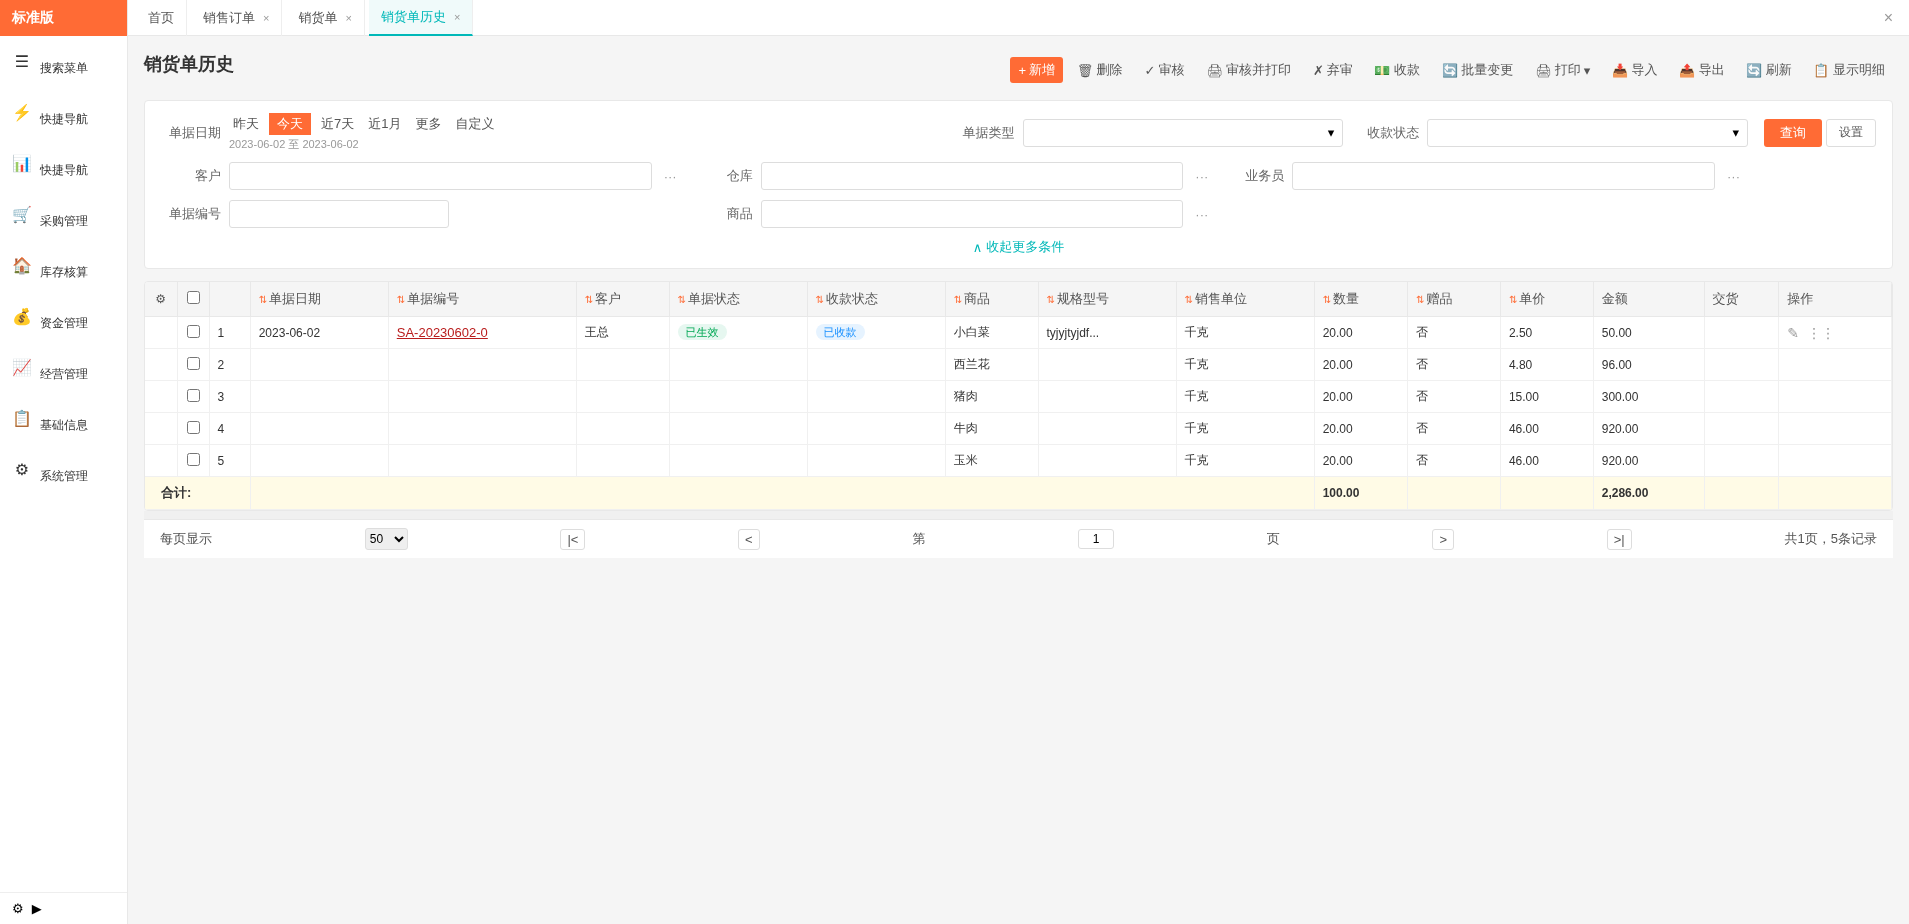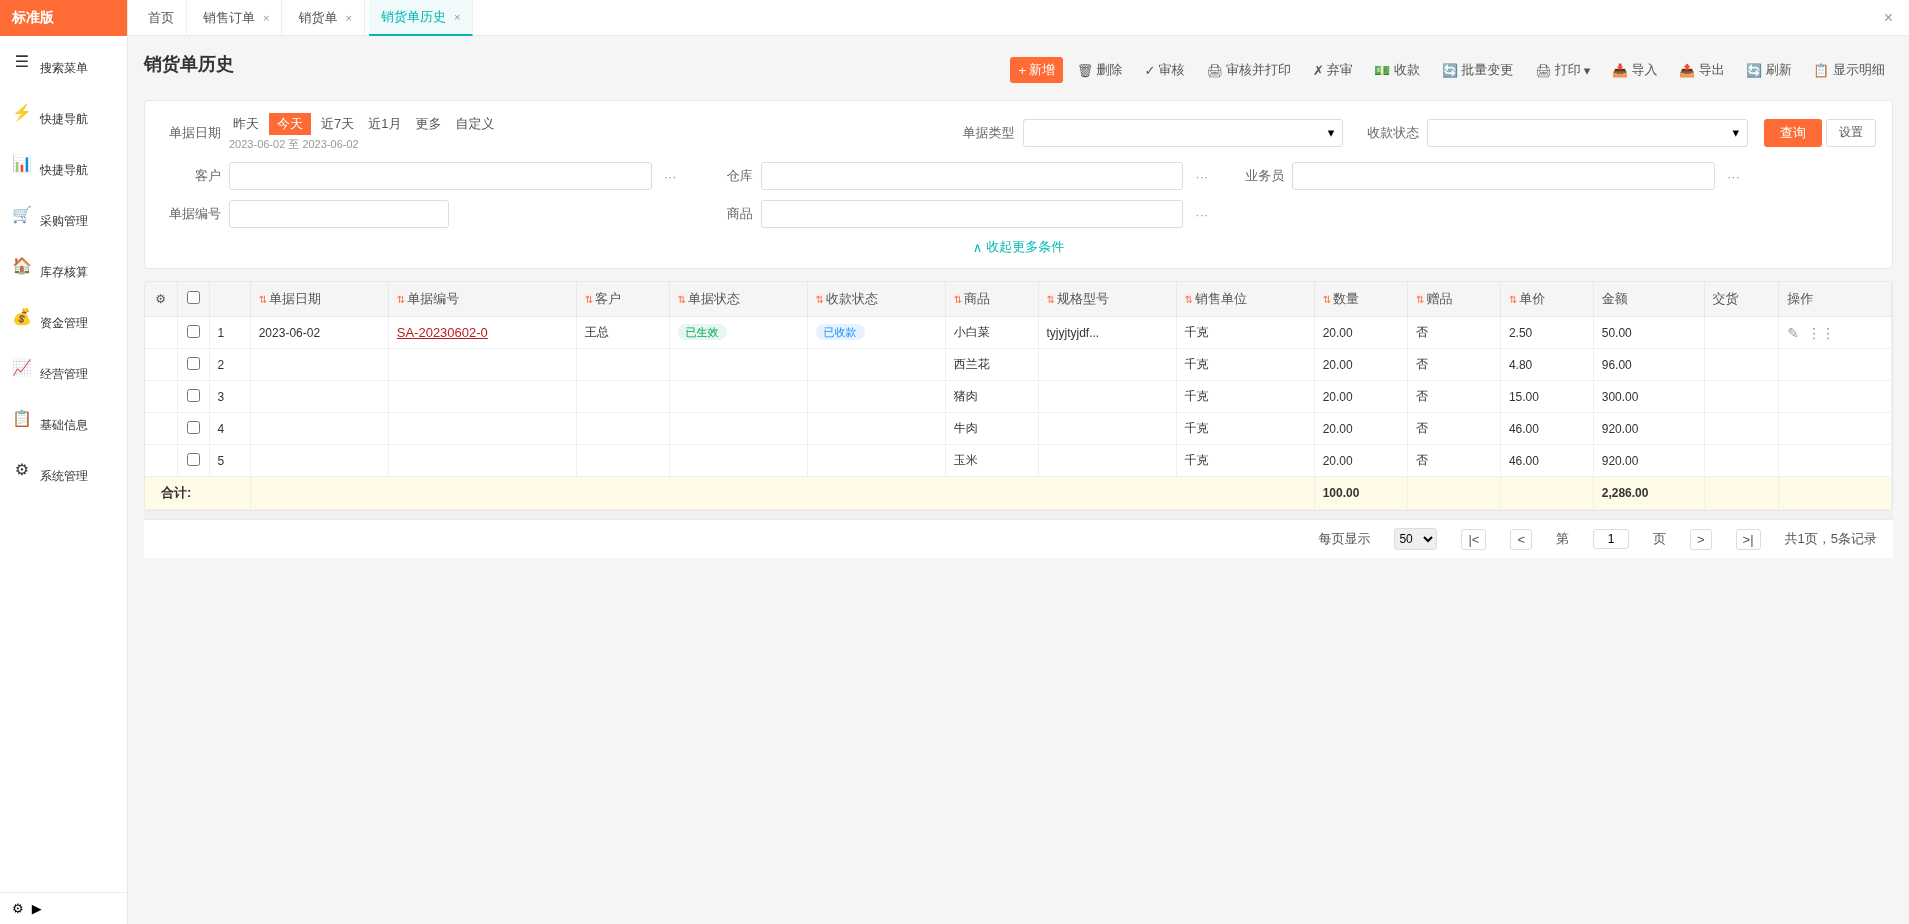--- a/index.html
+++ b/index.html
@@ -291,22 +291,22 @@
       font-weight: 500;
     }
 
     
     .pagination {
       background: #fff;
       border-top: 1px solid #e8e8e8;
       padding: 8px 16px;
       display: flex;
       align-items: center;
-      justify-content: flex-end;
-      gap: 24px;
+      justify-content: space-between;
+      gap: 3px;
       font-size: 12px;
       color: #555;
     }
     .page-select {
       border: 1px solid #ddd;
       border-radius: 3px;
       padding: 2px 0;
       font-size: 12px;
     }
     .page-btn {

